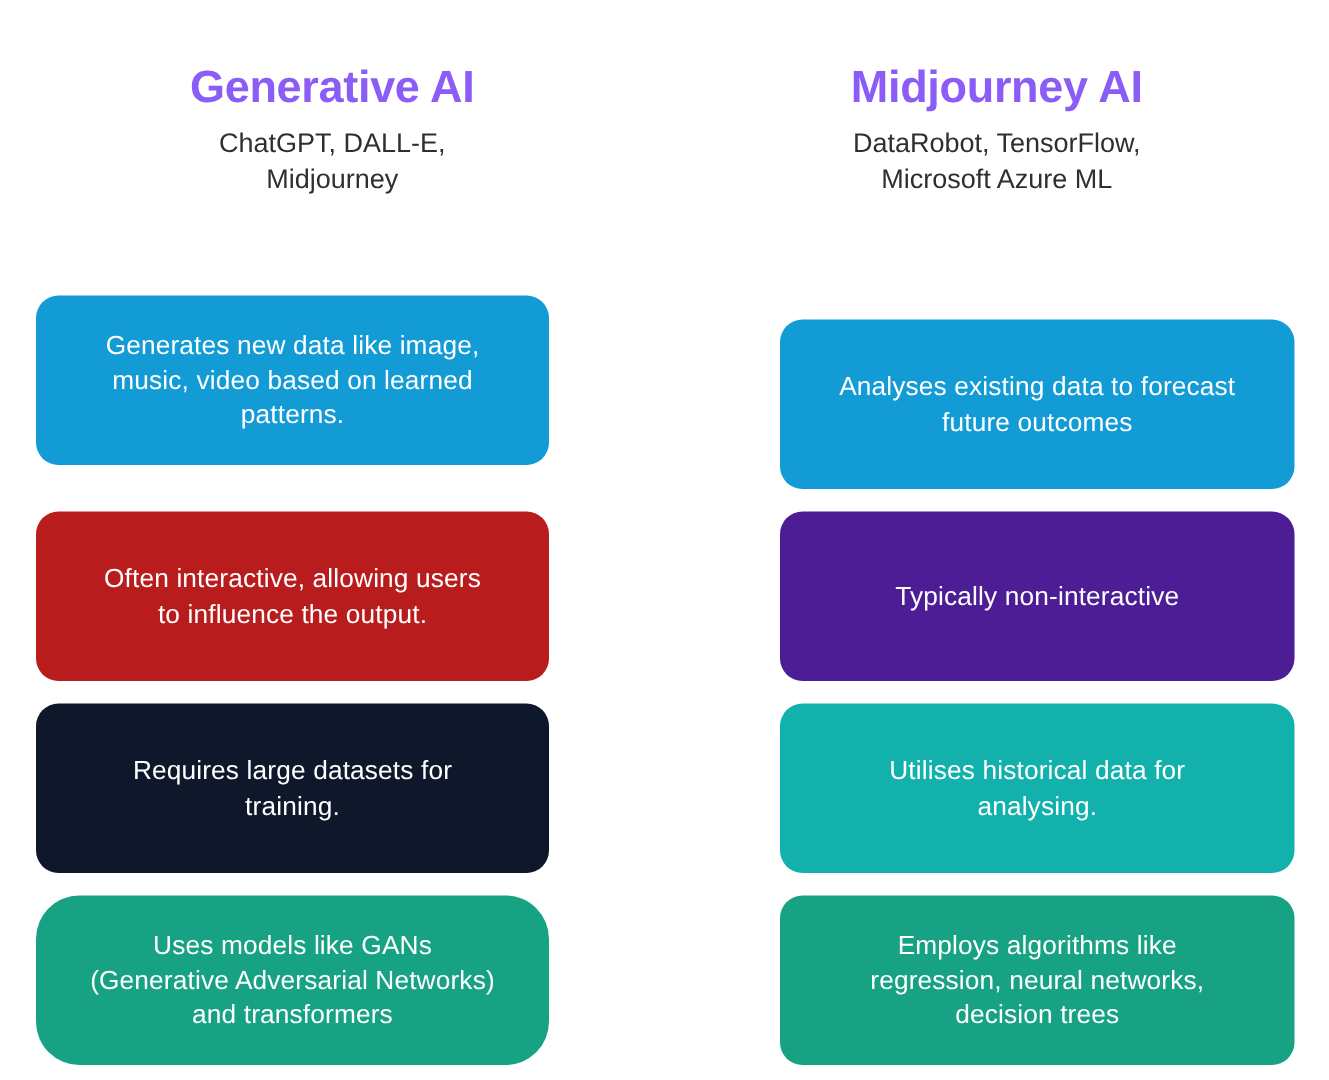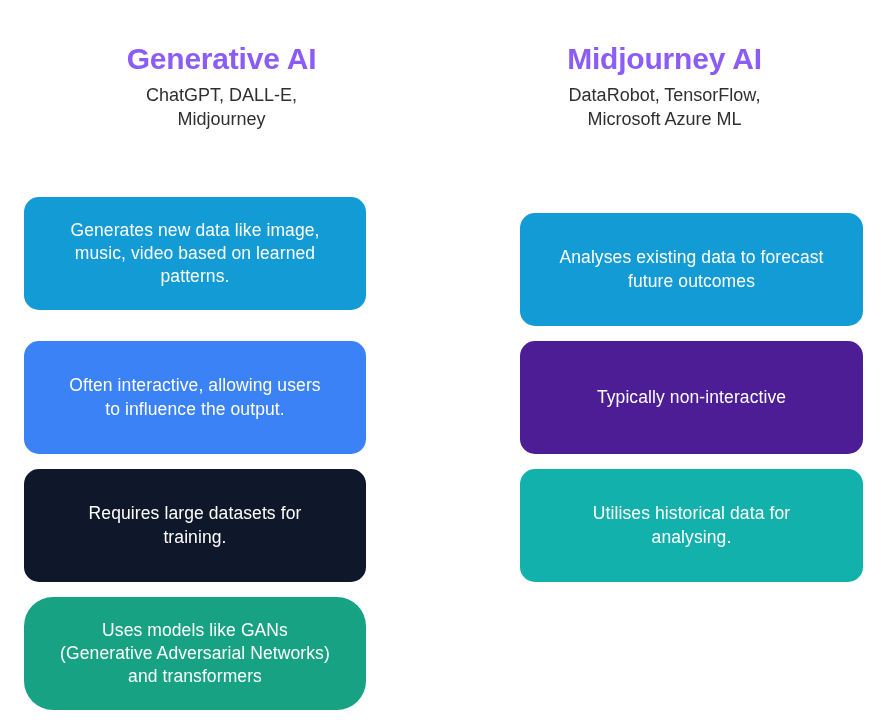--- a/index.html
+++ b/index.html
@@ -126,21 +126,21 @@
       <div class="cell right">
         <div class="card" style="background-color: rgb(19, 155, 214); margin-top: 16px;">
           <div class="card-text">Analyses existing data to forecast
 future outcomes</div>
         </div>
       </div>
     </div>
 
     <div class="row">
       <div class="cell left">
-        <div class="card" style="background-color: #3b82f6;">
+        <div class="card" style="background-color: #b91c1c;">
           <div class="card-text">Often interactive, allowing users
 to influence the output.</div>
         </div>
       </div>
       <div class="cell right">
         <div class="card" style="background-color: #4c1d95;">
           <div class="card-text">Typically non-interactive</div>
         </div>
       </div>
     </div>
@@ -161,16 +161,23 @@
     </div>
 
     <div class="row">
       <div class="cell left">
         <div class="card" style="background-color: rgb(23, 163, 131); border-radius: 29px;">
           <div class="card-text">Uses models like GANs
 (Generative Adversarial Networks)
 and transformers</div>
         </div>
       </div>
+      <div class="cell right">
+        <div class="card" style="background-color: rgb(23, 163, 131);">
+          <div class="card-text">Employs algorithms like
+regression, neural networks,
+decision trees</div>
+        </div>
+      </div>
     </div>
 
   </div>
 </div>
 
 </body></html>

